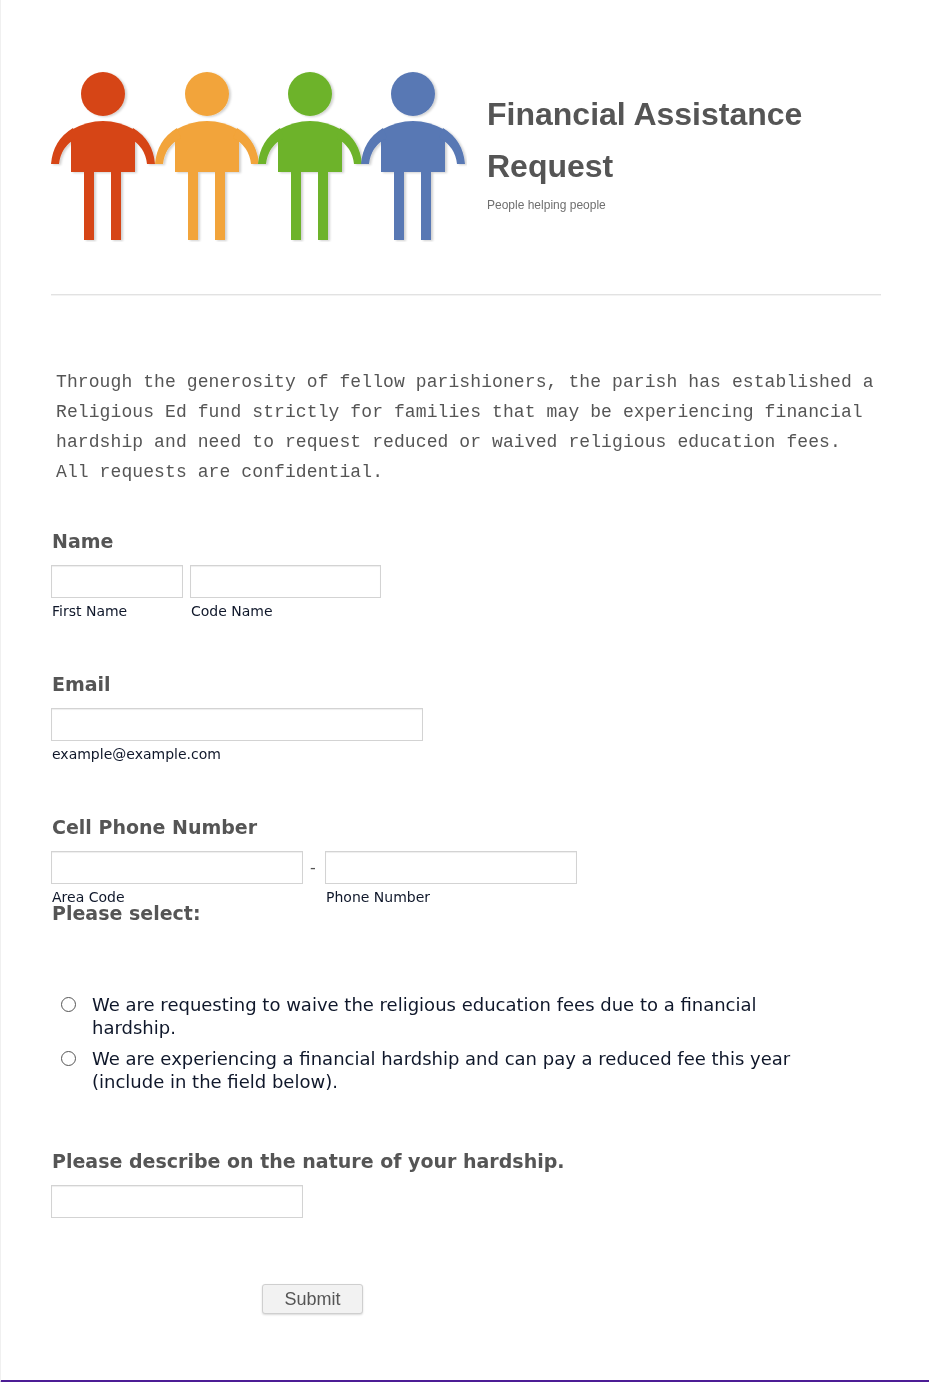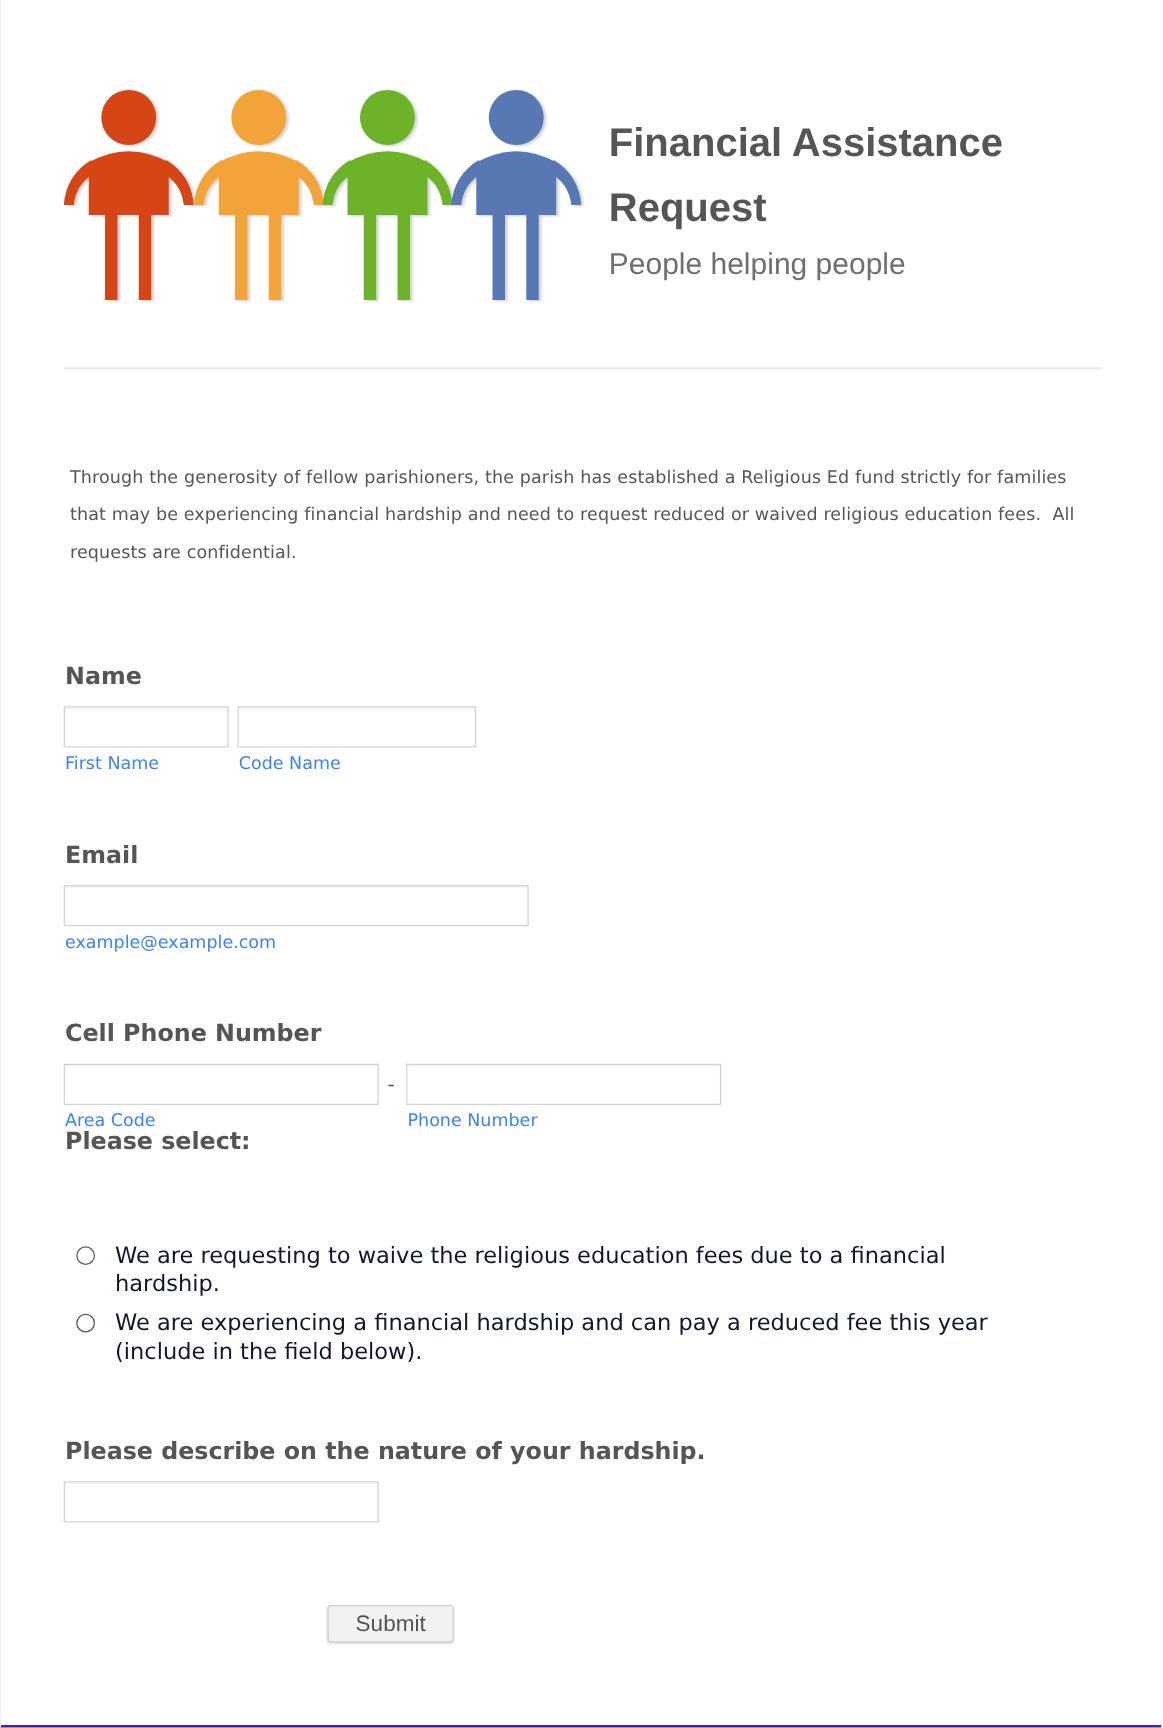--- a/index.html
+++ b/index.html
@@ -32,40 +32,41 @@
     .form-title {
       font-family: "Liberation Sans", sans-serif;
       font-weight: bold;
       font-size: 32px;
       line-height: 52px;
       color: #555555;
       margin: 0;
     }
     .form-subtitle {
       font-family: "Liberation Sans", sans-serif;
-      font-size: 24px;
+      font-size: 12px;
       color: #6f6f6f;
       margin-top: 6px;
     }
     .divider {
       position: absolute;
       left: 50px; top: 294px;
       width: 830px; height: 0;
       border-top: 1px solid #e2e2e2;
       border-bottom: 1px solid #f3f3f3;
     }
     .intro {
       position: absolute;
       left: 55px; top: 367px;
       width: 820px;
-      font-size: 14px;
+      font-size: 18px;
       line-height: 30px;
       color: #555555;
       white-space: pre-wrap;
       letter-spacing: 0.1px;
+      font-family: Liberation Mono, monospace;
     }
     .field-label {
       position: absolute;
       left: 51px;
       font-weight: bold;
       font-size: 19px;
       color: #555555;
     }
     .text-input {
       position: absolute;
@@ -75,21 +76,21 @@
       background: #ffffff;
       box-sizing: border-box;
       outline: none;
       padding: 0 6px;
       font-family: "DejaVu Sans", sans-serif;
       font-size: 14px;
     }
     .sublabel {
       position: absolute;
       font-size: 14px;
-      color: #3b82f6;
+      color: #0f172a;
     }
     .dash {
       position: absolute;
       font-size: 16px;
       color: #555555;
     }
     .radio-row {
       position: absolute;
       left: 60px;
       width: 780px;

